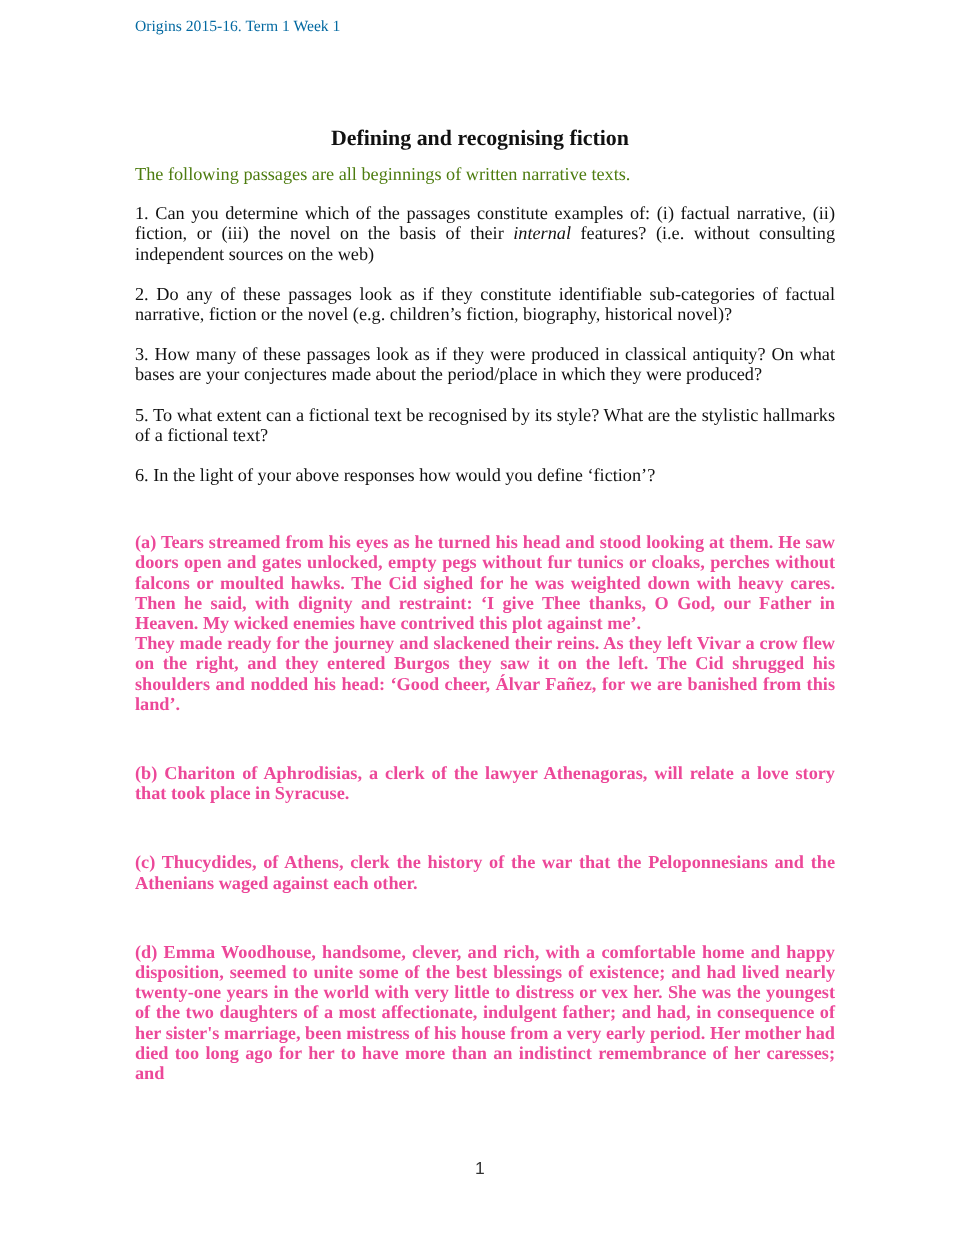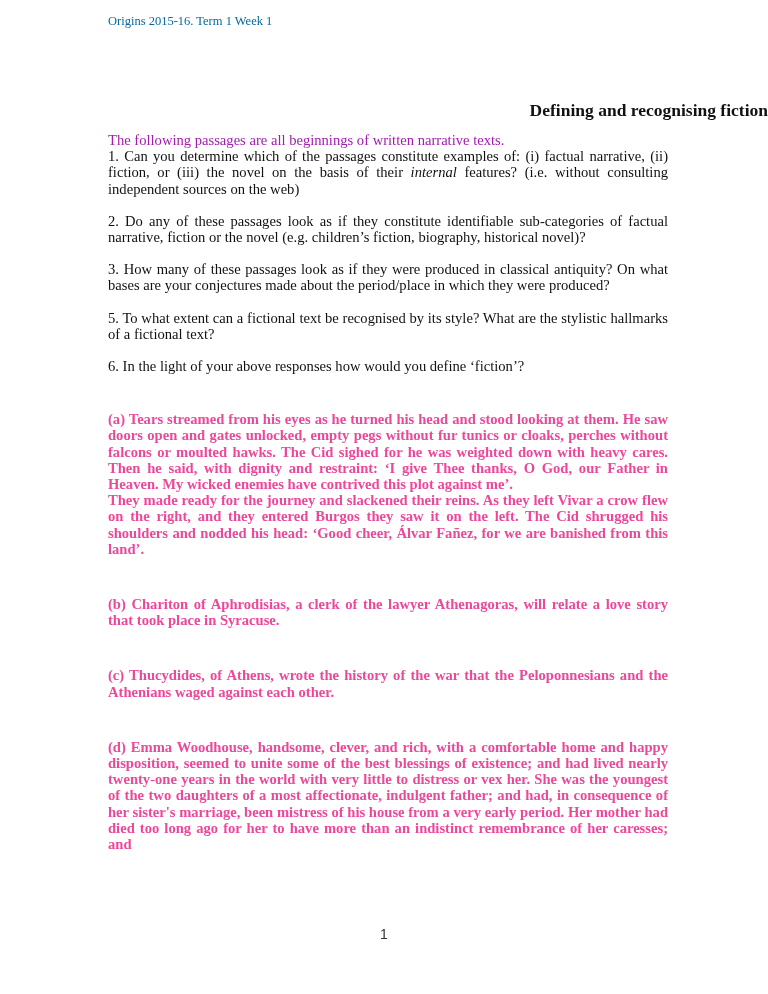--- a/index.html
+++ b/index.html
@@ -1,21 +1,21 @@
 <!DOCTYPE html>
 <html><head>
   <meta charset="utf-8">
   <style>
     html, body { margin: 0; padding: 0; background: #ffffff; }
     body { width: 768px; height: 994px; overflow: hidden; position: relative; font-family: "Liberation Serif", "DejaVu Serif", serif; color: #222; }
     .header { position: absolute; left: 108px; top: 14px; font-size: 12.5px; color: #0369a1; }
-    .title { position: absolute; left: 0; width: 768px; top: 100px; text-align: right; font-weight: bold; font-size: 17.5px; color: #111; }
+    .title { position: absolute; left: 0; width: 768px; top: 100px; text-align: center; font-weight: bold; font-size: 17.5px; color: #111; }
     .content { position: absolute; left: 108px; width: 560px; top: 132px; font-size: 14.6px; line-height: 16.2px; }
     p { margin: 0; text-align: justify; }
-    .intro { color: #a21caf; }
+    .intro { margin-bottom: 15px; color: #4d7c0f; }
     .q { font-weight: normal; color: #111; margin-bottom: 16px; }
     .q6 { margin-bottom: 37px; }
     .passage { color: #ec4899; margin-bottom: 39px; font-weight: bold; }
     .passage-line { margin: 0; }
     .page-num { position: absolute; left: 0; width: 768px; top: 926px; text-align: center; font-family: "Liberation Sans", "DejaVu Sans", sans-serif; font-size: 14px; color: #333; }
   </style>
 </head>
 <body>
 
 <div class="header">Origins 2015-16. Term 1 Week 1</div>
@@ -34,21 +34,21 @@
   <div class="passage">
     <p class="passage-line">(a) Tears streamed from his eyes as he turned his head and stood looking at them. He saw doors open and gates unlocked, empty pegs without fur tunics or cloaks, perches without falcons or moulted hawks. The Cid sighed for he was weighted down with heavy cares. Then he said, with dignity and restraint: ‘I give Thee thanks, O God, our Father in Heaven. My wicked enemies have contrived this plot against me’.</p>
     <p class="passage-line">They made ready for the journey and slackened their reins. As they left Vivar a crow flew on the right, and they entered Burgos they saw it on the left. The Cid shrugged his shoulders and nodded his head: ‘Good cheer, Álvar Fañez, for we are banished from this land’.</p>
   </div>
 
   <div class="passage">
     <p class="passage-line">(b) Chariton of Aphrodisias, a clerk of the lawyer Athenagoras, will relate a love story that took place in Syracuse.</p>
   </div>
 
   <div class="passage">
-    <p class="passage-line">(c) Thucydides, of Athens, wrote the history of the war that the Peloponnesians and the Athenians waged against each other.</p>
+    <p class="passage-line">(c) Thucydides, of Athens, clerk the history of the war that the Peloponnesians and the Athenians waged against each other.</p>
   </div>
 
   <div class="passage">
     <p class="passage-line">(d) Emma Woodhouse, handsome, clever, and rich, with a comfortable home and happy disposition, seemed to unite some of the best blessings of existence; and had lived nearly twenty-one years in the world with very little to distress or vex her. She was the youngest of the two daughters of a most affectionate, indulgent father; and had, in consequence of her sister's marriage, been mistress of his house from a very early period. Her mother had died too long ago for her to have more than an indistinct remembrance of her caresses; and</p>
   </div>
 </div>
 
 <div class="page-num">1</div>
 
 </body></html>

